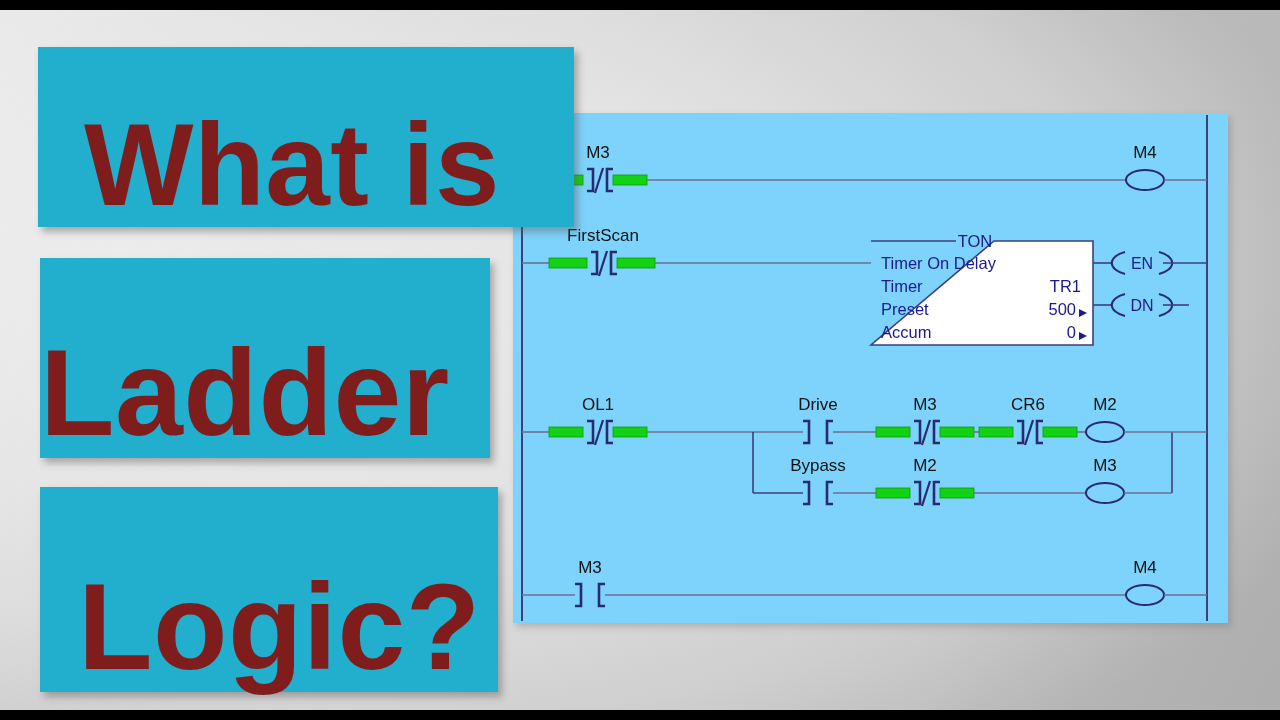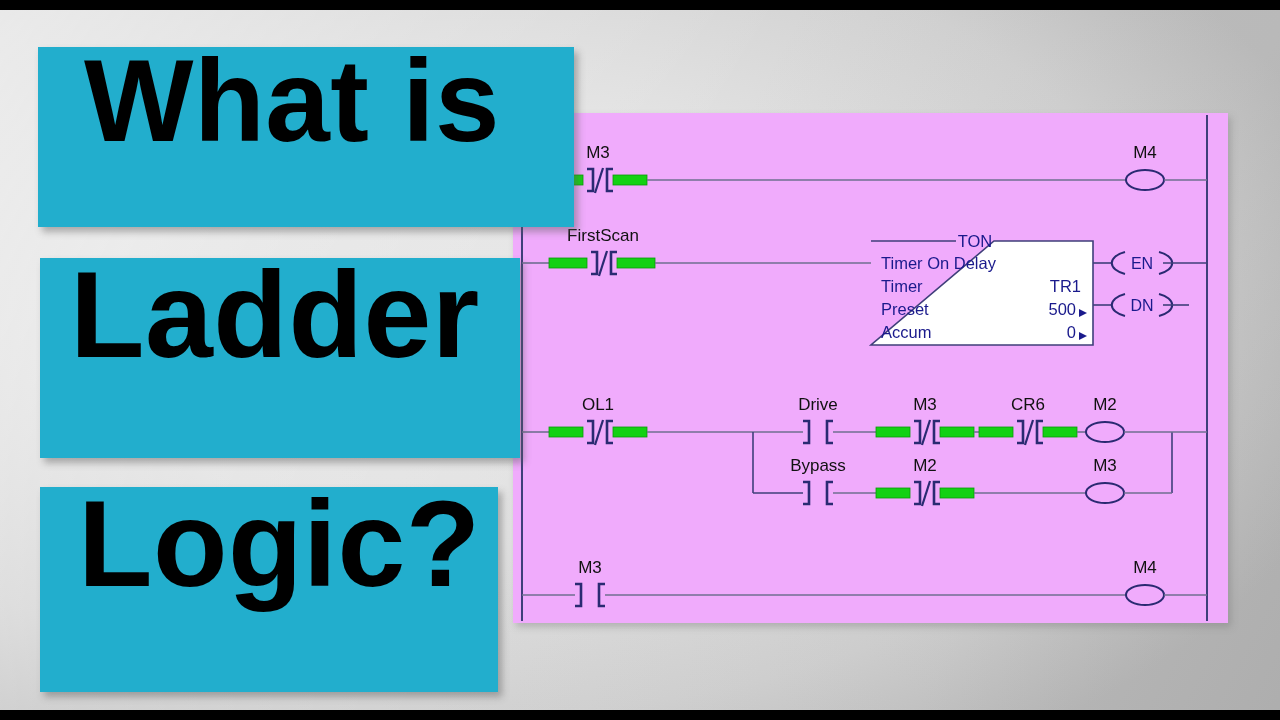--- a/index.html
+++ b/index.html
@@ -21,37 +21,37 @@
     background:linear-gradient(118deg, rgba(255,255,255,.55) 0%, rgba(255,255,255,.18) 26%, rgba(255,255,255,0) 48%, rgba(150,150,150,.10) 78%, rgba(120,120,120,.22) 100%);
   }
   .letterbox{position:absolute;left:0;width:1280px;background:#000;}
   .letterbox.top{top:0;height:10px;}
   .letterbox.bottom{bottom:0;height:10px;}
 
   
   .title-block{
     position:absolute;
     background:var(--teal,#22aecd);
-    color:#000000;
-    display:flex;align-items:flex-start;
+    color:#7f1d1d;
+    display:flex;align-items:flex-end;
     box-shadow:4px 5px 7px rgba(90,90,90,.45);
     font-weight:bold;
     letter-spacing:.5px;
     line-height:1;
     z-index:6;
   }
   #tb0{left:38px;top:47px;width:490px;height:180px;padding-left:46px;font-size:116px;}
-  #tb1{left:40px;top:258px;width:450px;height:200px;padding-left:30px;font-size:122px;}
+  #tb1{left:40px;top:258px;width:450px;height:200px;font-size:122px;}
   #tb2{left:40px;top:487px;width:420px;height:205px;padding-left:38px;font-size:122px;}
   .title-block span{display:block;transform:translateY(-4px);}
 
   
   #ladder-canvas{
     position:absolute;left:513px;top:113px;width:715px;height:510px;
-    background:#f0abfc;
+    background:#7dd3fc;
     box-shadow:3px 4px 7px rgba(120,120,120,.40);
     z-index:3;
   }
   #ladder-svg{display:block;width:715px;height:510px;}
   .wire{stroke:#3f3f7a;stroke-width:1.6;fill:none;}
   .wire-g{stroke:#6f6f90;stroke-width:1.6;fill:none;}
   .rail{stroke:#3f3f7a;stroke-width:2;fill:none;}
   .sym{stroke:#2a2a72;stroke-width:2.6;fill:none;stroke-linecap:butt;}
   .slash{stroke:#2a2a72;stroke-width:2.2;}
   .coil{stroke:#2a2a72;stroke-width:2;fill:none;}

